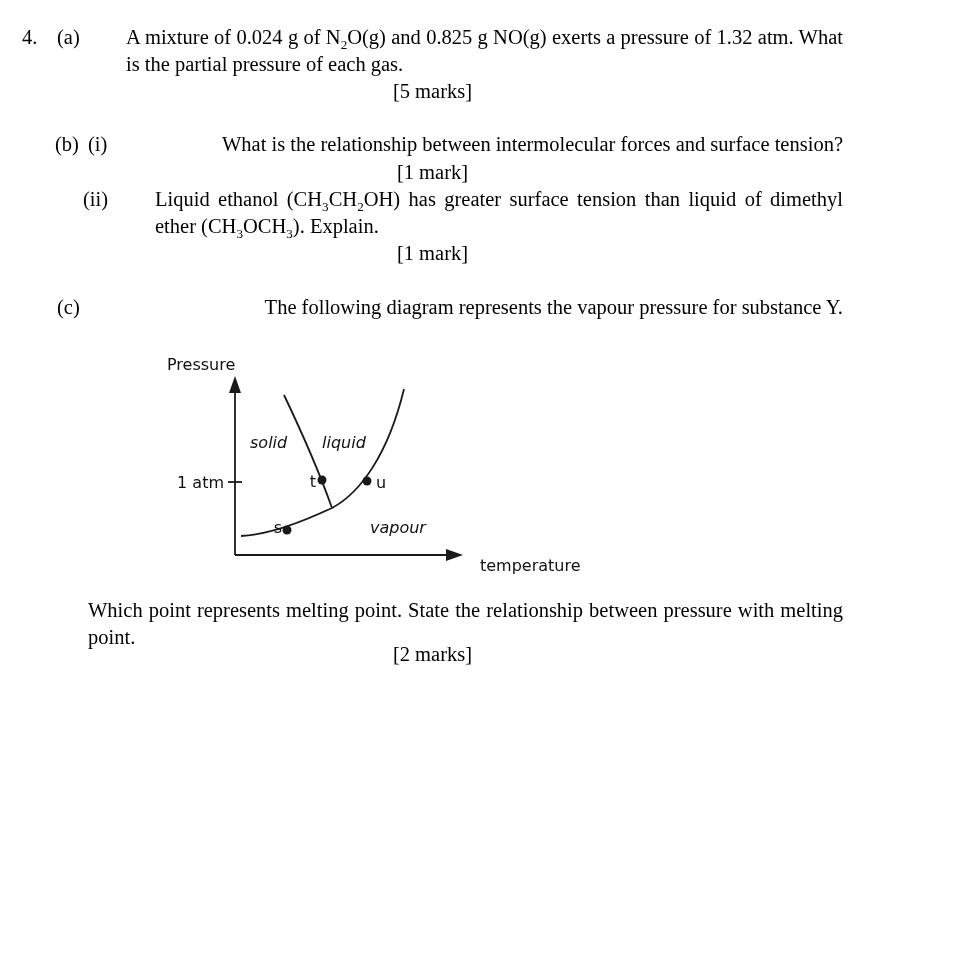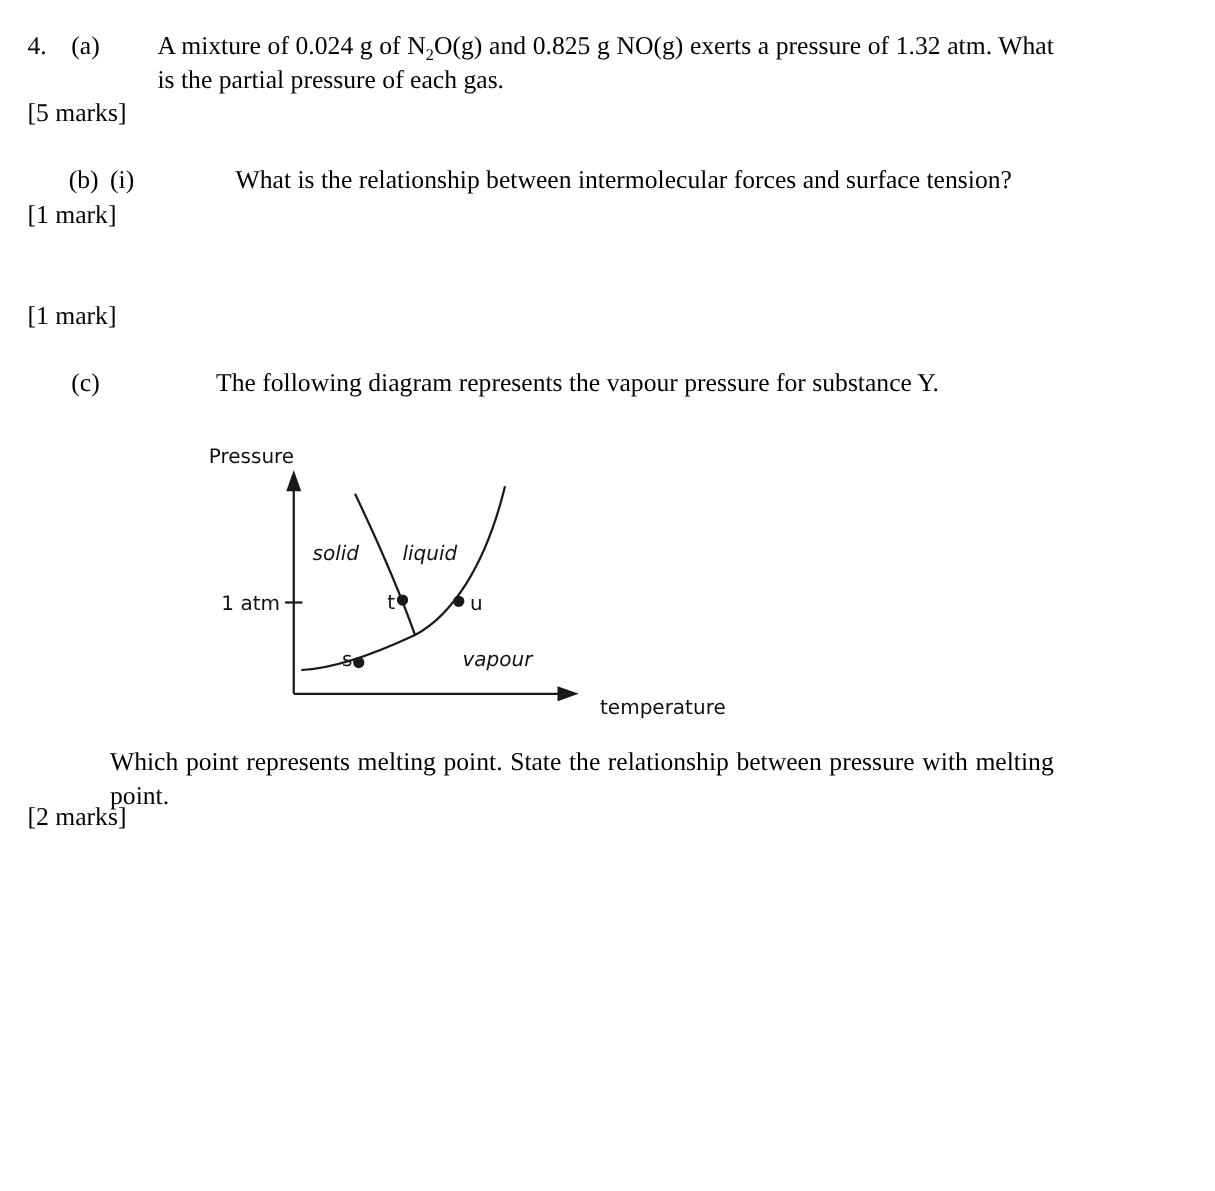--- a/index.html
+++ b/index.html
@@ -9,27 +9,27 @@
     height: 953px;
     background: #ffffff;
     color: #000000;
     font-family: "Liberation Serif", "DejaVu Serif", serif;
     font-size: 20.5px;
     line-height: 27px;
     overflow: hidden;
   }
   .block { position: absolute; }
   .abs { position: absolute; top: 0; }
-  .qtext { text-align: center; }
+  .qtext { text-align: right; }
   .justify { text-align: justify; }
   .marks {
     position: absolute;
     left: 22px;
     width: 821px;
-    text-align: left;
+    text-align: center;
   }
   sub { font-size: 64%; line-height: 0; }
   svg.diagram { position: absolute; left: 150px; top: 345px; }
   .dtext {
     font-family: "DejaVu Sans", "Liberation Sans", sans-serif;
     font-size: 16px;
     fill: #111111;
   }
   .ditalic { font-style: italic; }
 </style>
@@ -45,20 +45,24 @@
   </div>
   <div class="marks" style="top:78px;">[5 marks]</div>
 
   <div class="block" style="left:55px; top:131px; width:788px;">
     <span class="abs" style="left:0px;">(b)</span>
     <span class="abs" style="left:33px;">(i)</span>
     <div class="qtext" style="margin-left:100px;">What is the relationship between intermolecular forces and surface tension?</div>
   </div>
   <div class="marks" style="top:159px;">[1 mark]</div>
 
+  <div class="block" style="left:83px; top:186px; width:760px;">
+    <span class="abs" style="left:0px;">(ii)</span>
+    <div class="qtext justify" style="margin-left:72px;">Liquid ethanol (CH<sub>3</sub>CH<sub>2</sub>OH) has greater surface tension than liquid of dimethyl ether (CH<sub>3</sub>OCH<sub>3</sub>). Explain.</div>
+  </div>
   <div class="marks" style="top:240px;">[1 mark]</div>
 
   <div class="block" style="left:57px; top:294px; width:786px;">
     <span class="abs" style="left:0px;">(c)</span>
     <div class="qtext" style="margin-left:24px;">The following diagram represents the vapour pressure for substance Y.</div>
   </div>
 
   <svg class="diagram" width="460" height="235" viewBox="0 0 460 235">
 
     <text class="dtext" x="17" y="25">Pressure</text>

